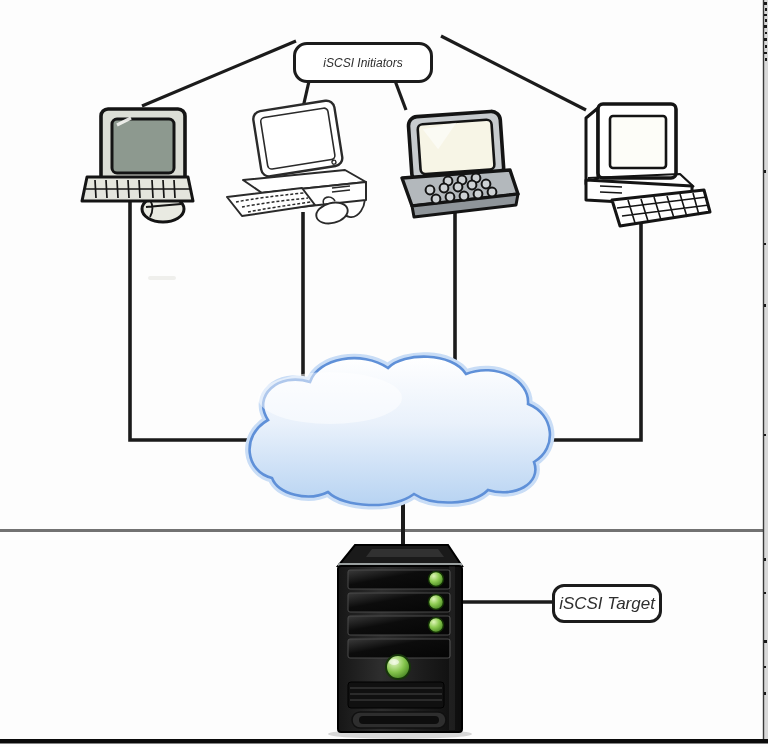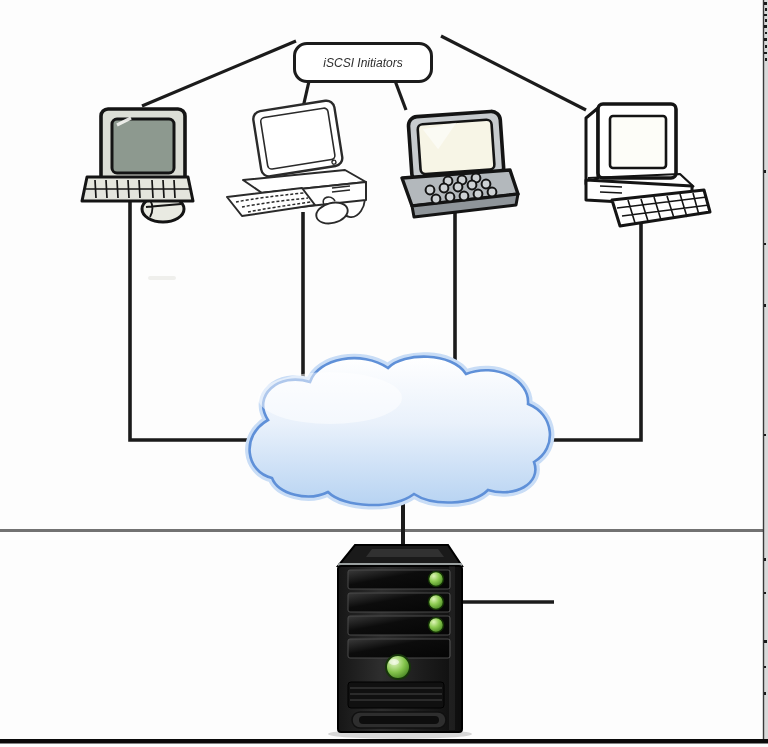--- a/index.html
+++ b/index.html
@@ -229,14 +229,17 @@
       </g>
     </g>
     <rect x="0" y="739" width="768" height="4.5" fill="#0a0a0a"></rect>
   </svg>
 
   <div class="label-box initiators">
     <span>iSCSI Initiators</span>
   </div>
 
 
+  <div class="label-box target">
+    <span>iSCSI Target</span>
+  </div>
 
 </div>
 
 </body></html>

